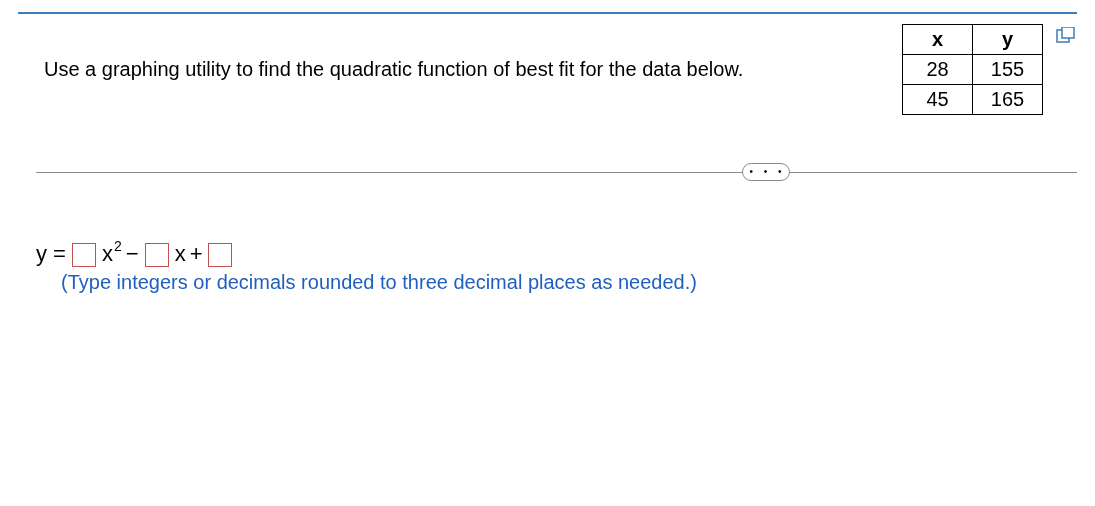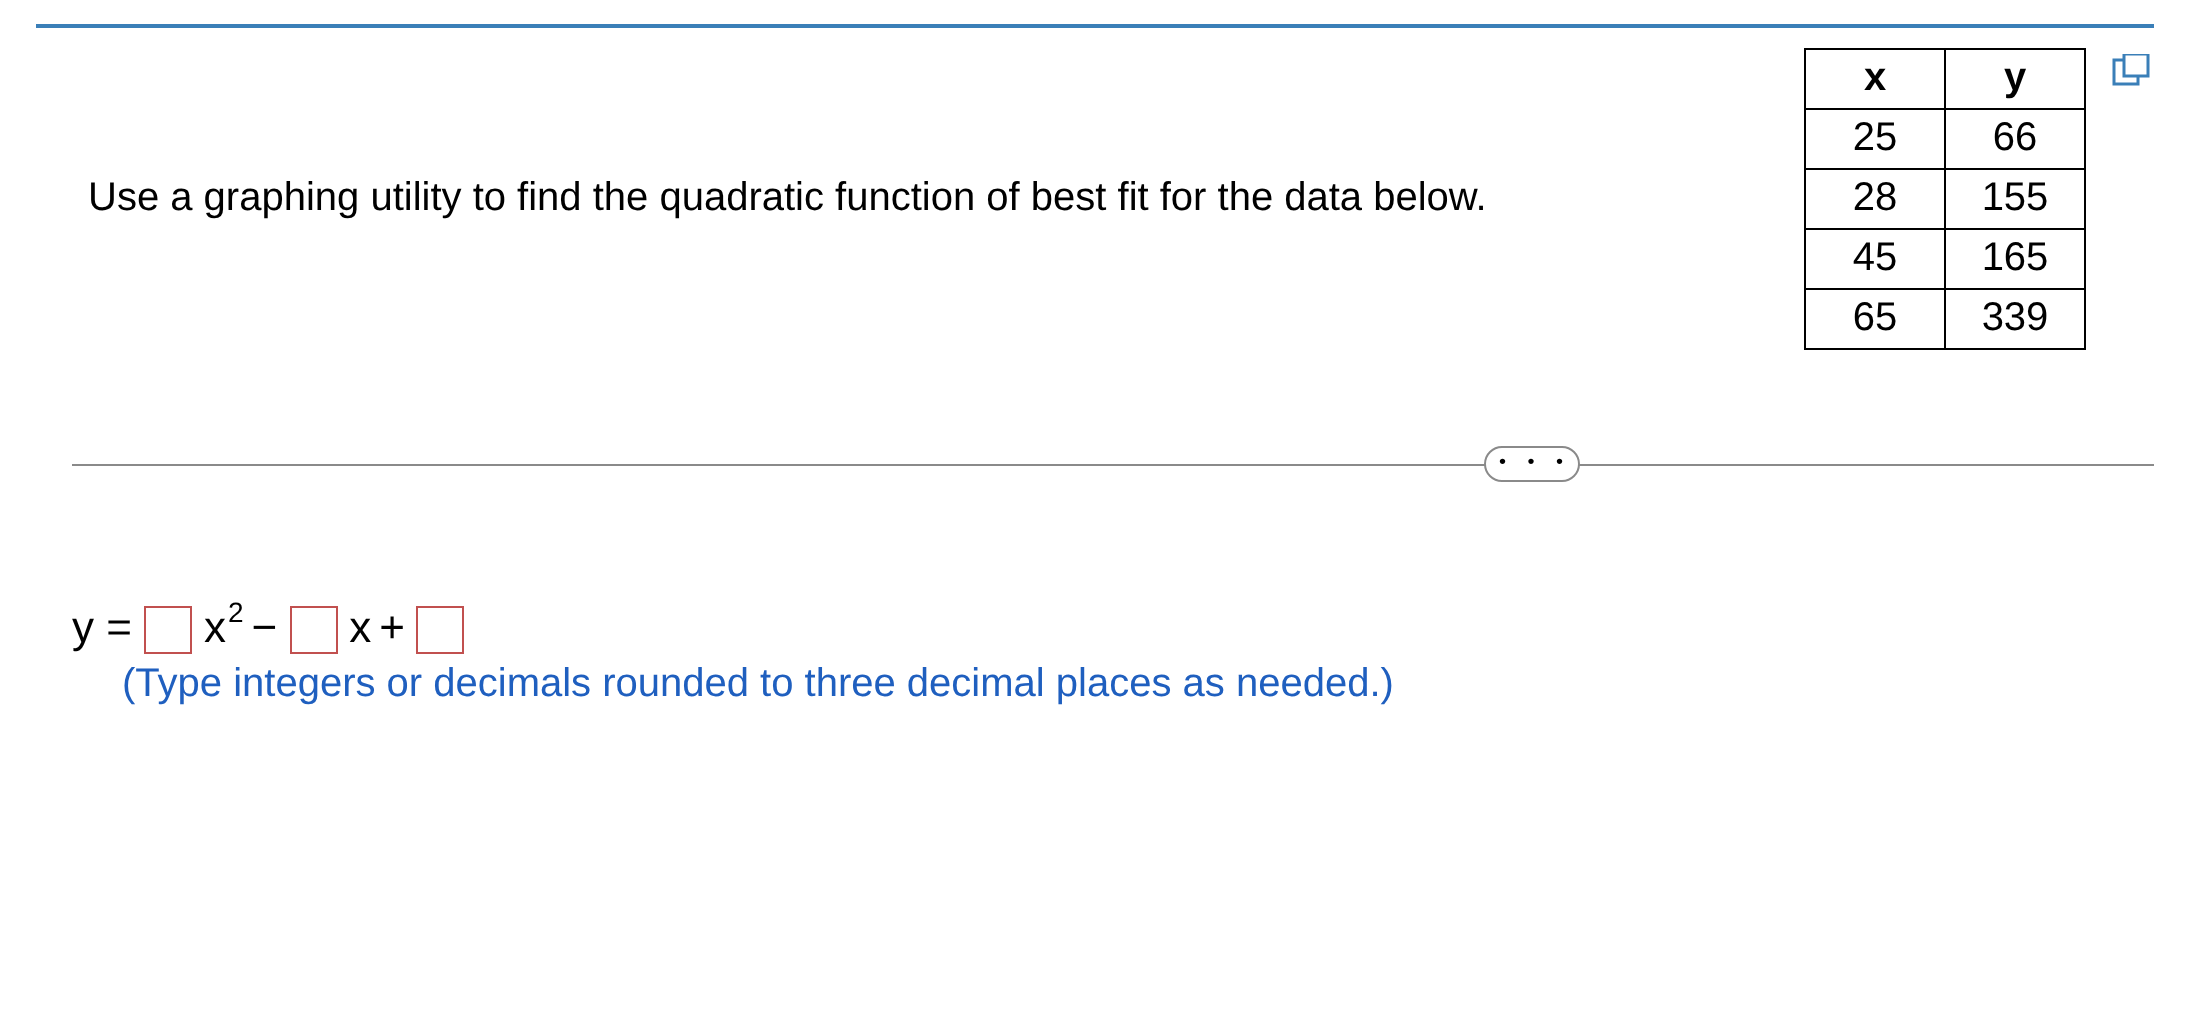--- a/index.html
+++ b/index.html
@@ -124,34 +124,26 @@
 <div class="content">
   <div class="question">Use a graphing utility to find the quadratic function of best fit for the data below.</div>
   <div class="right-side">
     <table class="data">
       <tbody>
           <tr>
         <th>x</th>
         <th>y</th>
       </tr>
       <tr>
-        <td>25</td>
-        <td>66</td>
-      </tr>
-      <tr>
         <td>28</td>
         <td>155</td>
       </tr>
       <tr>
         <td>45</td>
         <td>165</td>
-      </tr>
-      <tr>
-        <td>65</td>
-        <td>339</td>
       </tr>
     </tbody>
       </table>
     <div class="popout">
       <svg width="20" height="16" viewBox="0 0 20 16">
         <rect x="1" y="3" width="12" height="12" fill="none" stroke="#3a7fb8" stroke-width="1.5"></rect>
         <rect x="6" y="0" width="12" height="11" fill="#fff" stroke="#3a7fb8" stroke-width="1.5"></rect>
       </svg>
     </div>
   </div>

